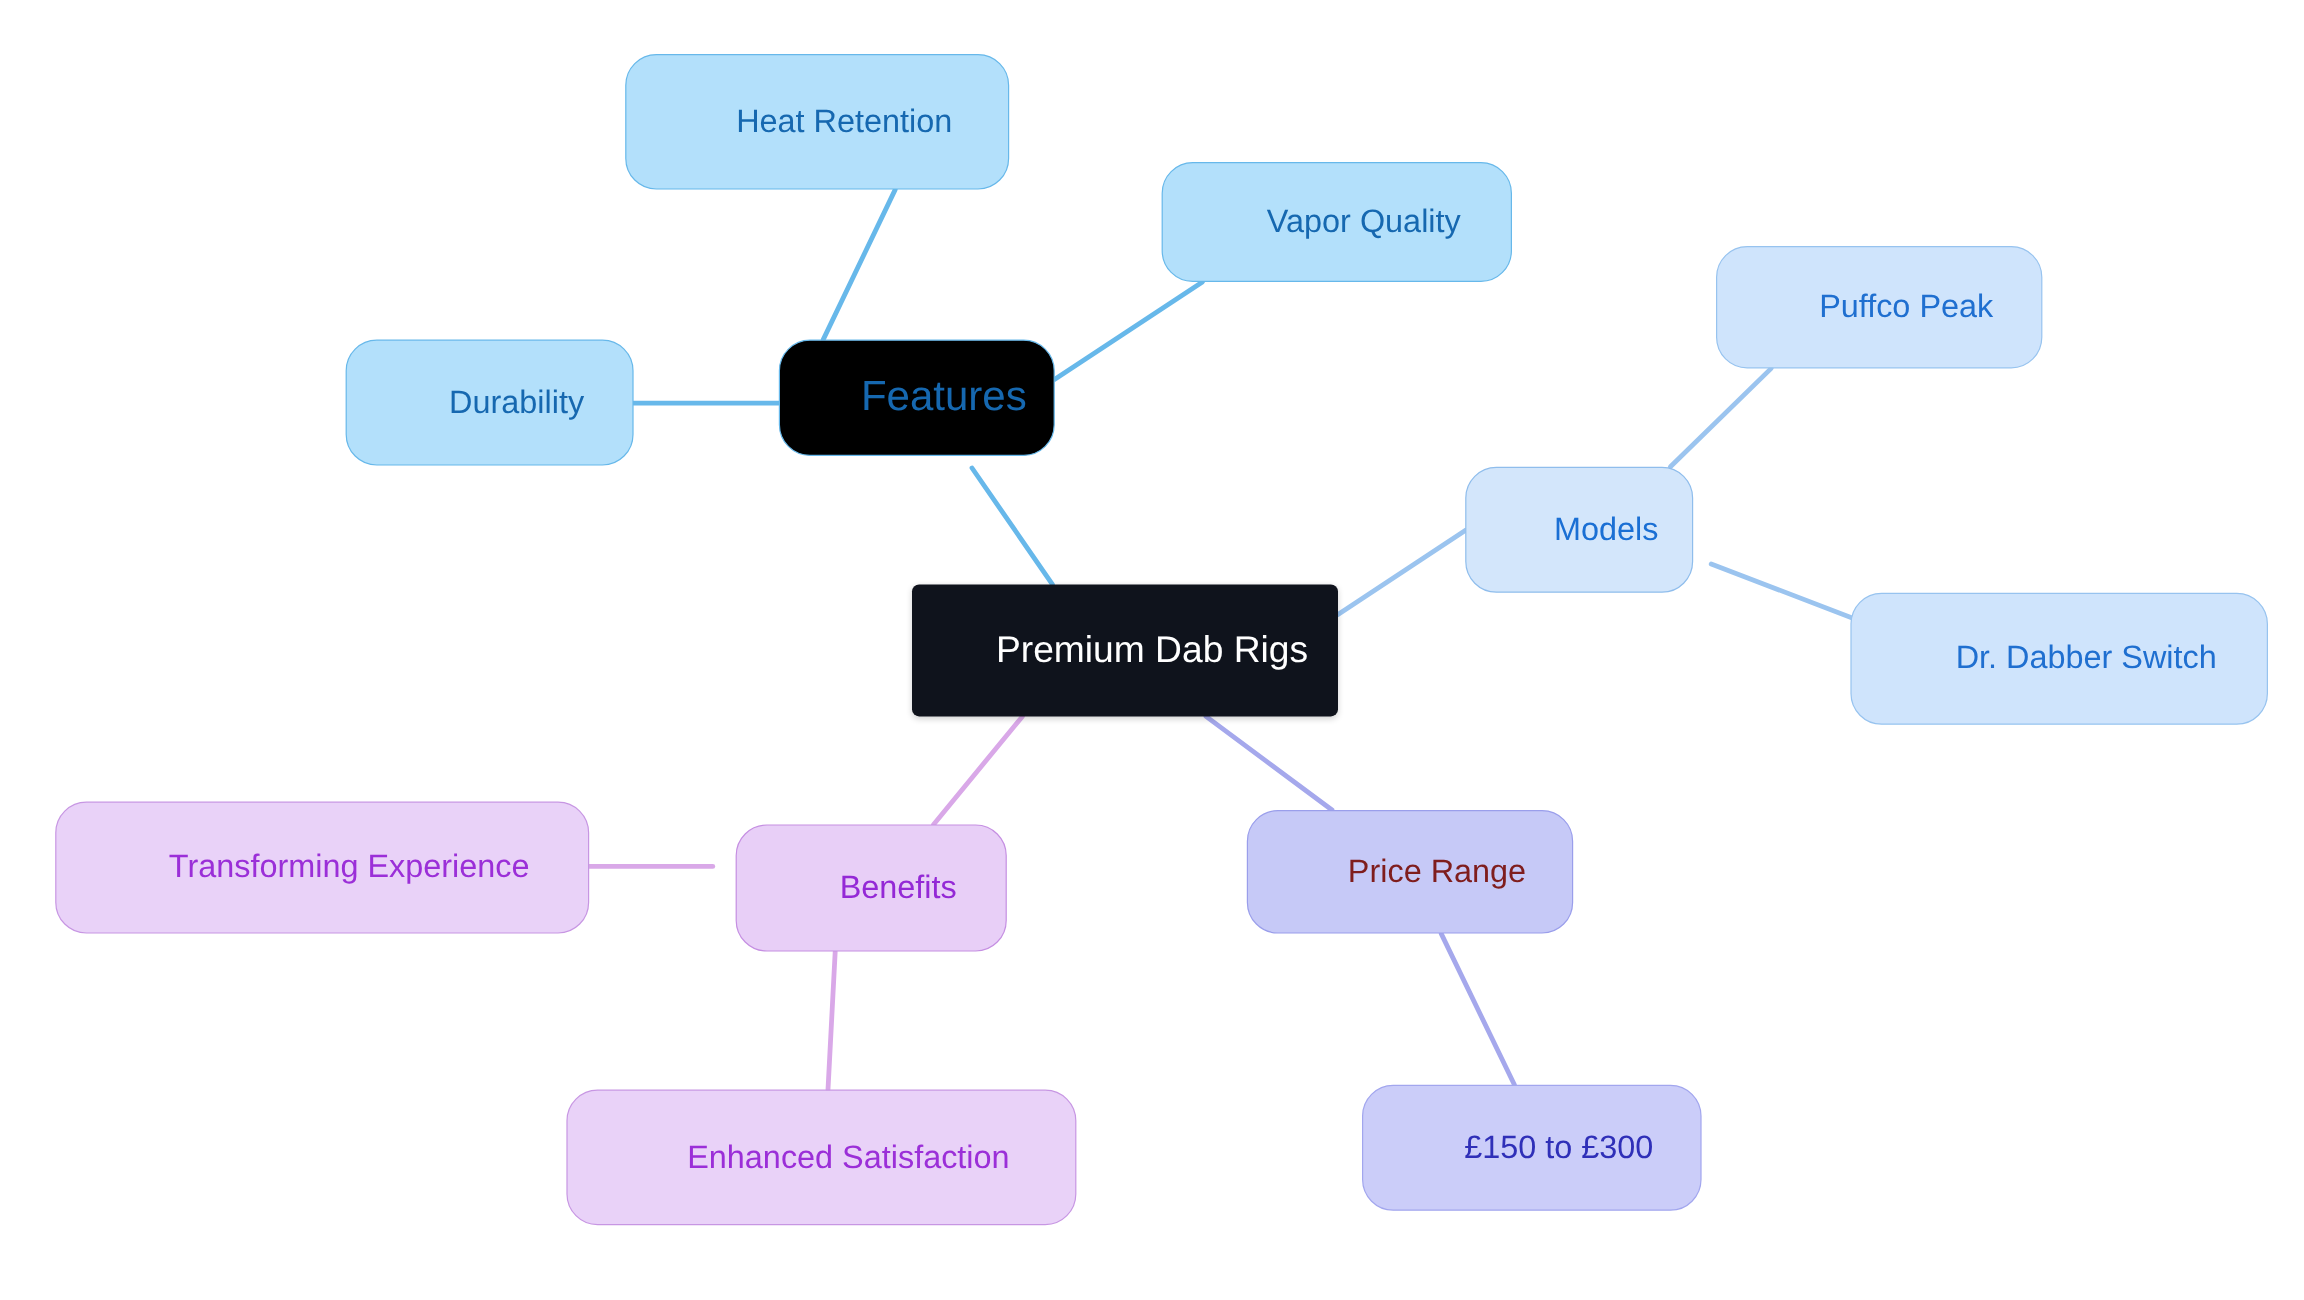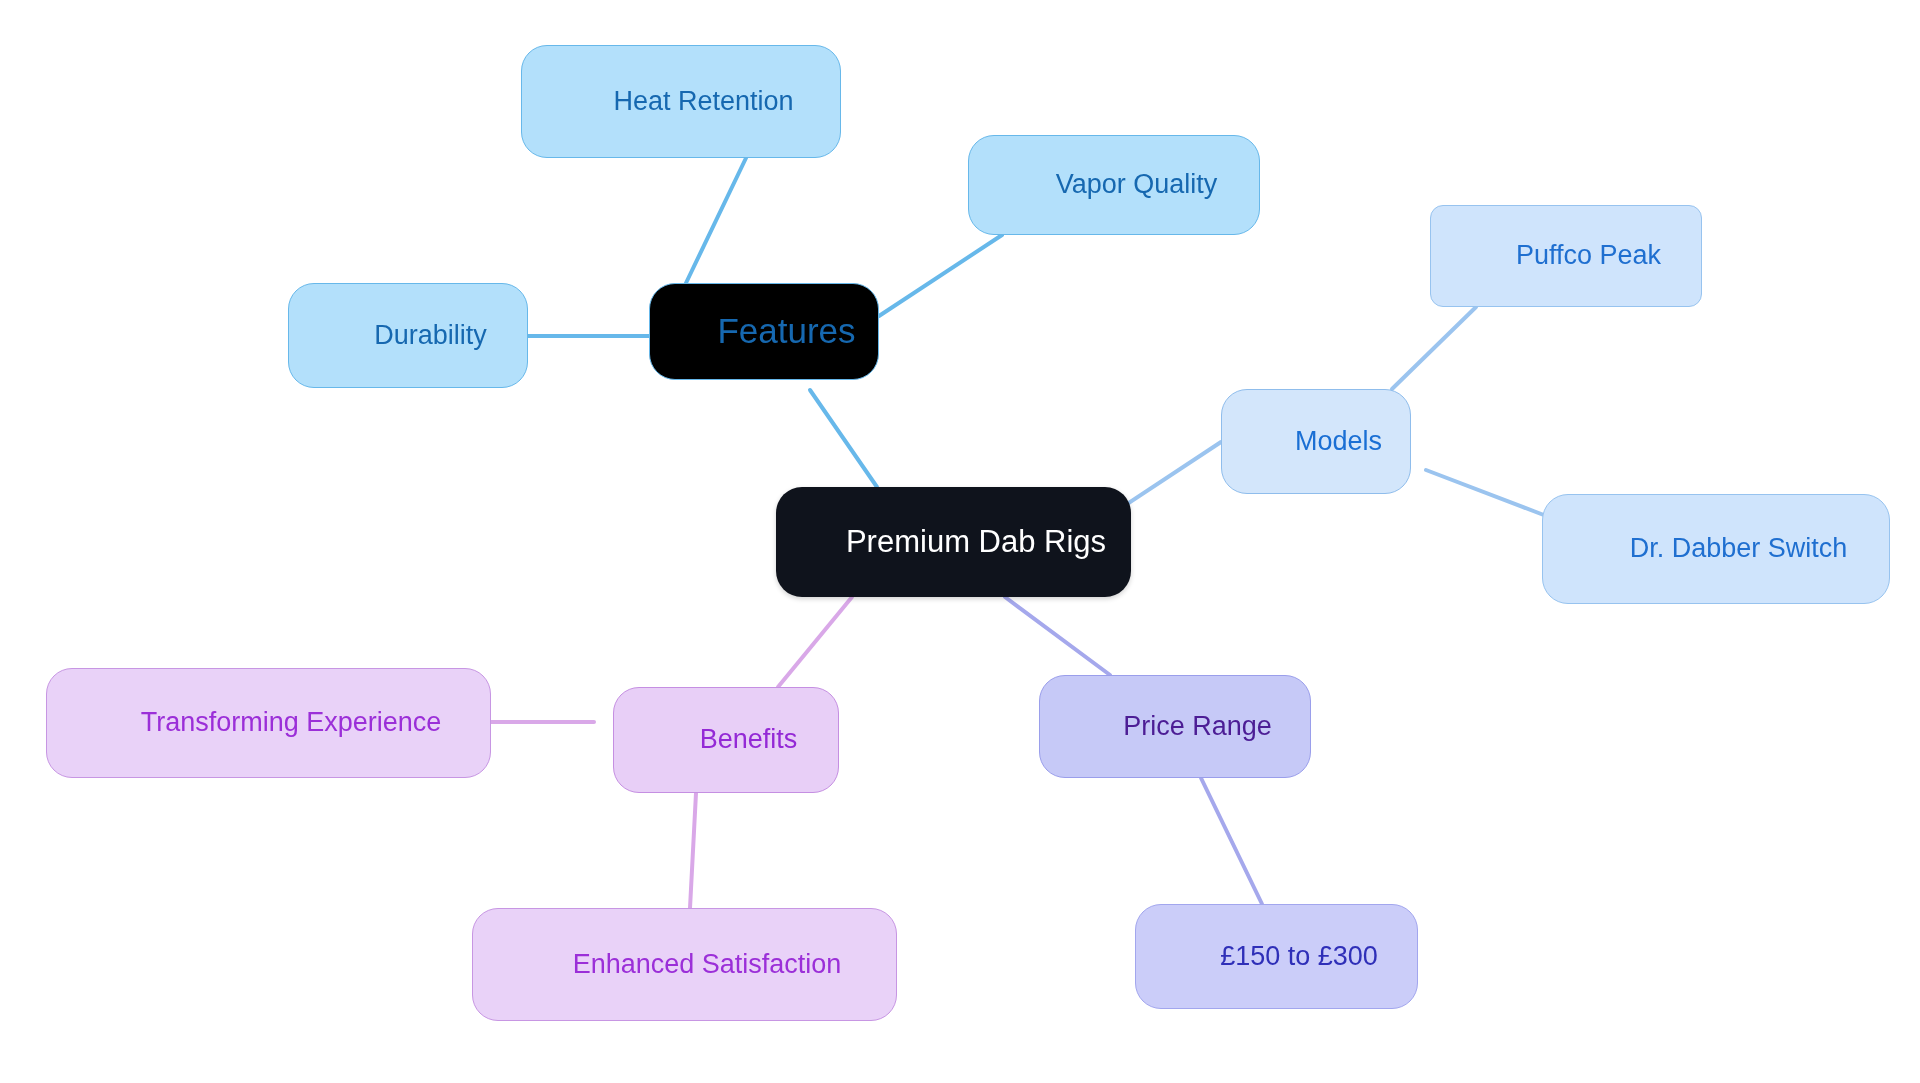--- a/index.html
+++ b/index.html
@@ -37,27 +37,26 @@
     border-width: 1.5px;
     white-space: nowrap;
     user-select: none;
     padding-left: 45px;
   }
   .node-label {
     display: block;
     line-height: 1.1;
   }
   .node-root {
-    border-radius: 26px;
+    border-radius: 6px;
     border-width: 0;
     background: #0f131c;
     color: #ffffff;
     font-size: 31px;
     box-shadow: 0 2px 5px rgba(0,0,0,0.18);
-    margin-left: 16px;
   }
   .node-branch, .node-leaf {
     border-radius: 26px;
   }
   .lvl-features {
     background: #b3e0fb;
     border-color: #67b8ea;
     color: #1668b0;
   }
   .lvl-features-leaf {
@@ -128,27 +127,27 @@
       </div>
       <div class="node node-leaf lvl-features-leaf" style="left: 968px; top: 135px; width: 292px; height: 100px; background: rgb(179, 224, 251); border-color: rgb(103, 184, 234); color: rgb(22, 104, 176); font-size: 27px;">
         <span class="node-label">Vapor Quality</span>
       </div>
       <div class="node node-leaf lvl-features-leaf" style="left: 288px; top: 283px; width: 240px; height: 105px; background: rgb(179, 224, 251); border-color: rgb(103, 184, 234); color: rgb(22, 104, 176); font-size: 27px;">
         <span class="node-label">Durability</span>
       </div>
       <div class="node node-branch lvl-models" style="left: 1221px; top: 389px; width: 190px; height: 105px; background: rgb(211, 230, 251); border-color: rgb(143, 189, 236); color: rgb(26, 111, 212); font-size: 27px;">
         <span class="node-label">Models</span>
       </div>
-      <div class="node node-leaf lvl-models-leaf" style="left: 1430px; top: 205px; width: 272px; height: 102px; background: rgb(207, 228, 252); border-color: rgb(151, 195, 239); color: rgb(31, 111, 208); font-size: 27px; border-radius: 13px;">
+      <div class="node node-leaf lvl-models-leaf" style="left: 1430px; top: 205px; width: 272px; height: 102px; background: rgb(207, 228, 252); border-color: rgb(151, 195, 239); color: rgb(31, 111, 208); font-size: 27px;">
         <span class="node-label">Puffco Peak</span>
       </div>
       <div class="node node-leaf lvl-models-leaf" style="left: 1542px; top: 494px; width: 348px; height: 110px; background: rgb(207, 228, 252); border-color: rgb(151, 195, 239); color: rgb(31, 111, 208); font-size: 27px;">
         <span class="node-label">Dr. Dabber Switch</span>
       </div>
-      <div class="node node-branch lvl-price" style="left: 1039px; top: 675px; width: 272px; height: 103px; background: rgb(198, 201, 247); border-color: rgb(154, 158, 235); color: #4c1d95; font-size: 27px;">
+      <div class="node node-branch lvl-price" style="left: 1039px; top: 675px; width: 272px; height: 103px; background: rgb(198, 201, 247); border-color: rgb(154, 158, 235); color: #7f1d1d; font-size: 27px;">
         <span class="node-label">Price Range</span>
       </div>
       <div class="node node-leaf lvl-price-leaf" style="left: 1135px; top: 904px; width: 283px; height: 105px; background: rgb(203, 205, 249); border-color: rgb(162, 166, 238); color: rgb(47, 47, 184); font-size: 27px;">
         <span class="node-label">£150 to £300</span>
       </div>
       <div class="node node-branch lvl-benefits" style="left: 594px; top: 687px; width: 226px; height: 106px; background: rgb(232, 207, 247); border-color: rgb(197, 143, 226); color: rgb(148, 41, 214); font-size: 27px; margin-left: 19px;">
         <span class="node-label">Benefits</span>
       </div>
       <div class="node node-leaf lvl-benefits-leaf" style="left: 25px; top: 668px; width: 445px; height: 110px; background: rgb(233, 210, 248); border-color: rgb(199, 150, 227); color: rgb(155, 47, 216); font-size: 27px; margin-left: 21px;">
         <span class="node-label">Transforming Experience</span>

